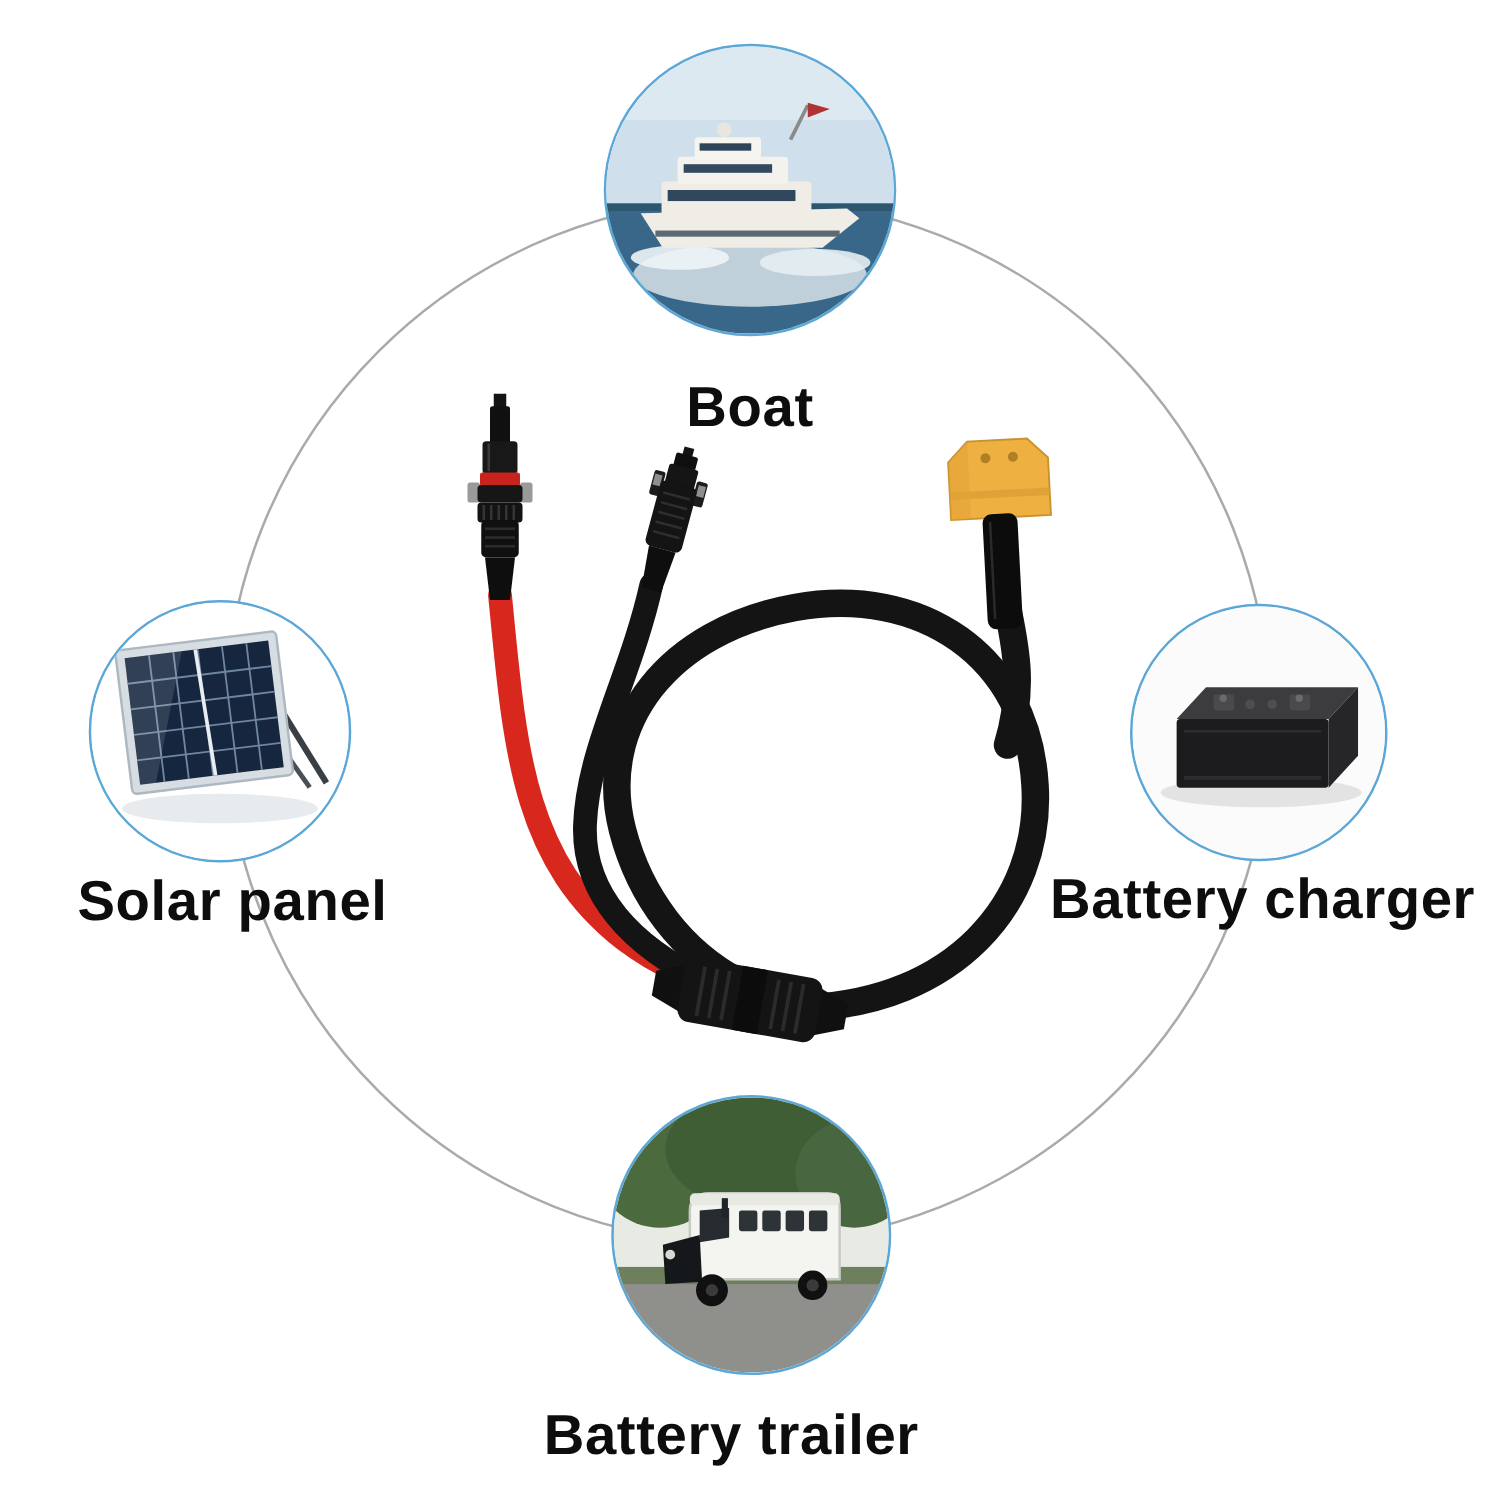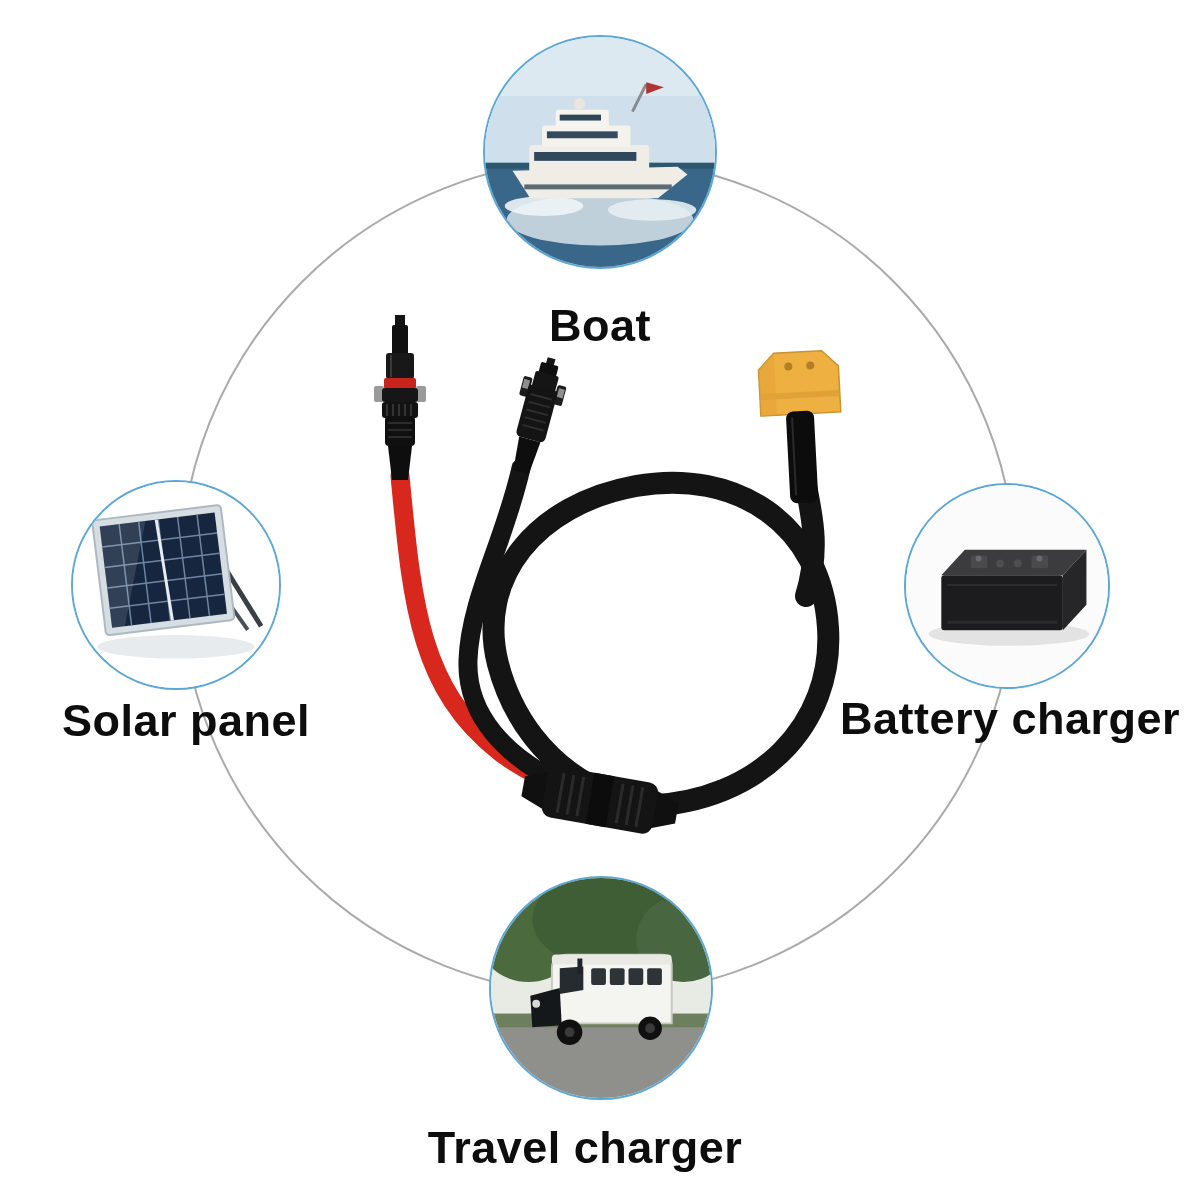--- a/index.html
+++ b/index.html
@@ -214,15 +214,15 @@
       <polygon points="70,92 94,90 94,114 70,118" fill="#262b30"></polygon>
       <polygon points="40,120 70,112 72,150 42,152" fill="#15181b"></polygon>
       <circle cx="46" cy="128" r="4" fill="#d8d8d2"></circle>
       <rect x="88" y="82" width="5" height="16" fill="#20242a"></rect>
       <circle cx="80" cy="157" r="13" fill="#101010"></circle>
       <circle cx="80" cy="157" r="5" fill="#3a3a3a"></circle>
       <circle cx="162" cy="153" r="12" fill="#101010"></circle>
       <circle cx="162" cy="153" r="5" fill="#3a3a3a"></circle>
     </svg>
   </div>
-  <div class="label label-bottom">Travel charger</div>
+  <div class="label label-bottom">Battery trailer</div>
 
 </div>
 
 </body></html>

